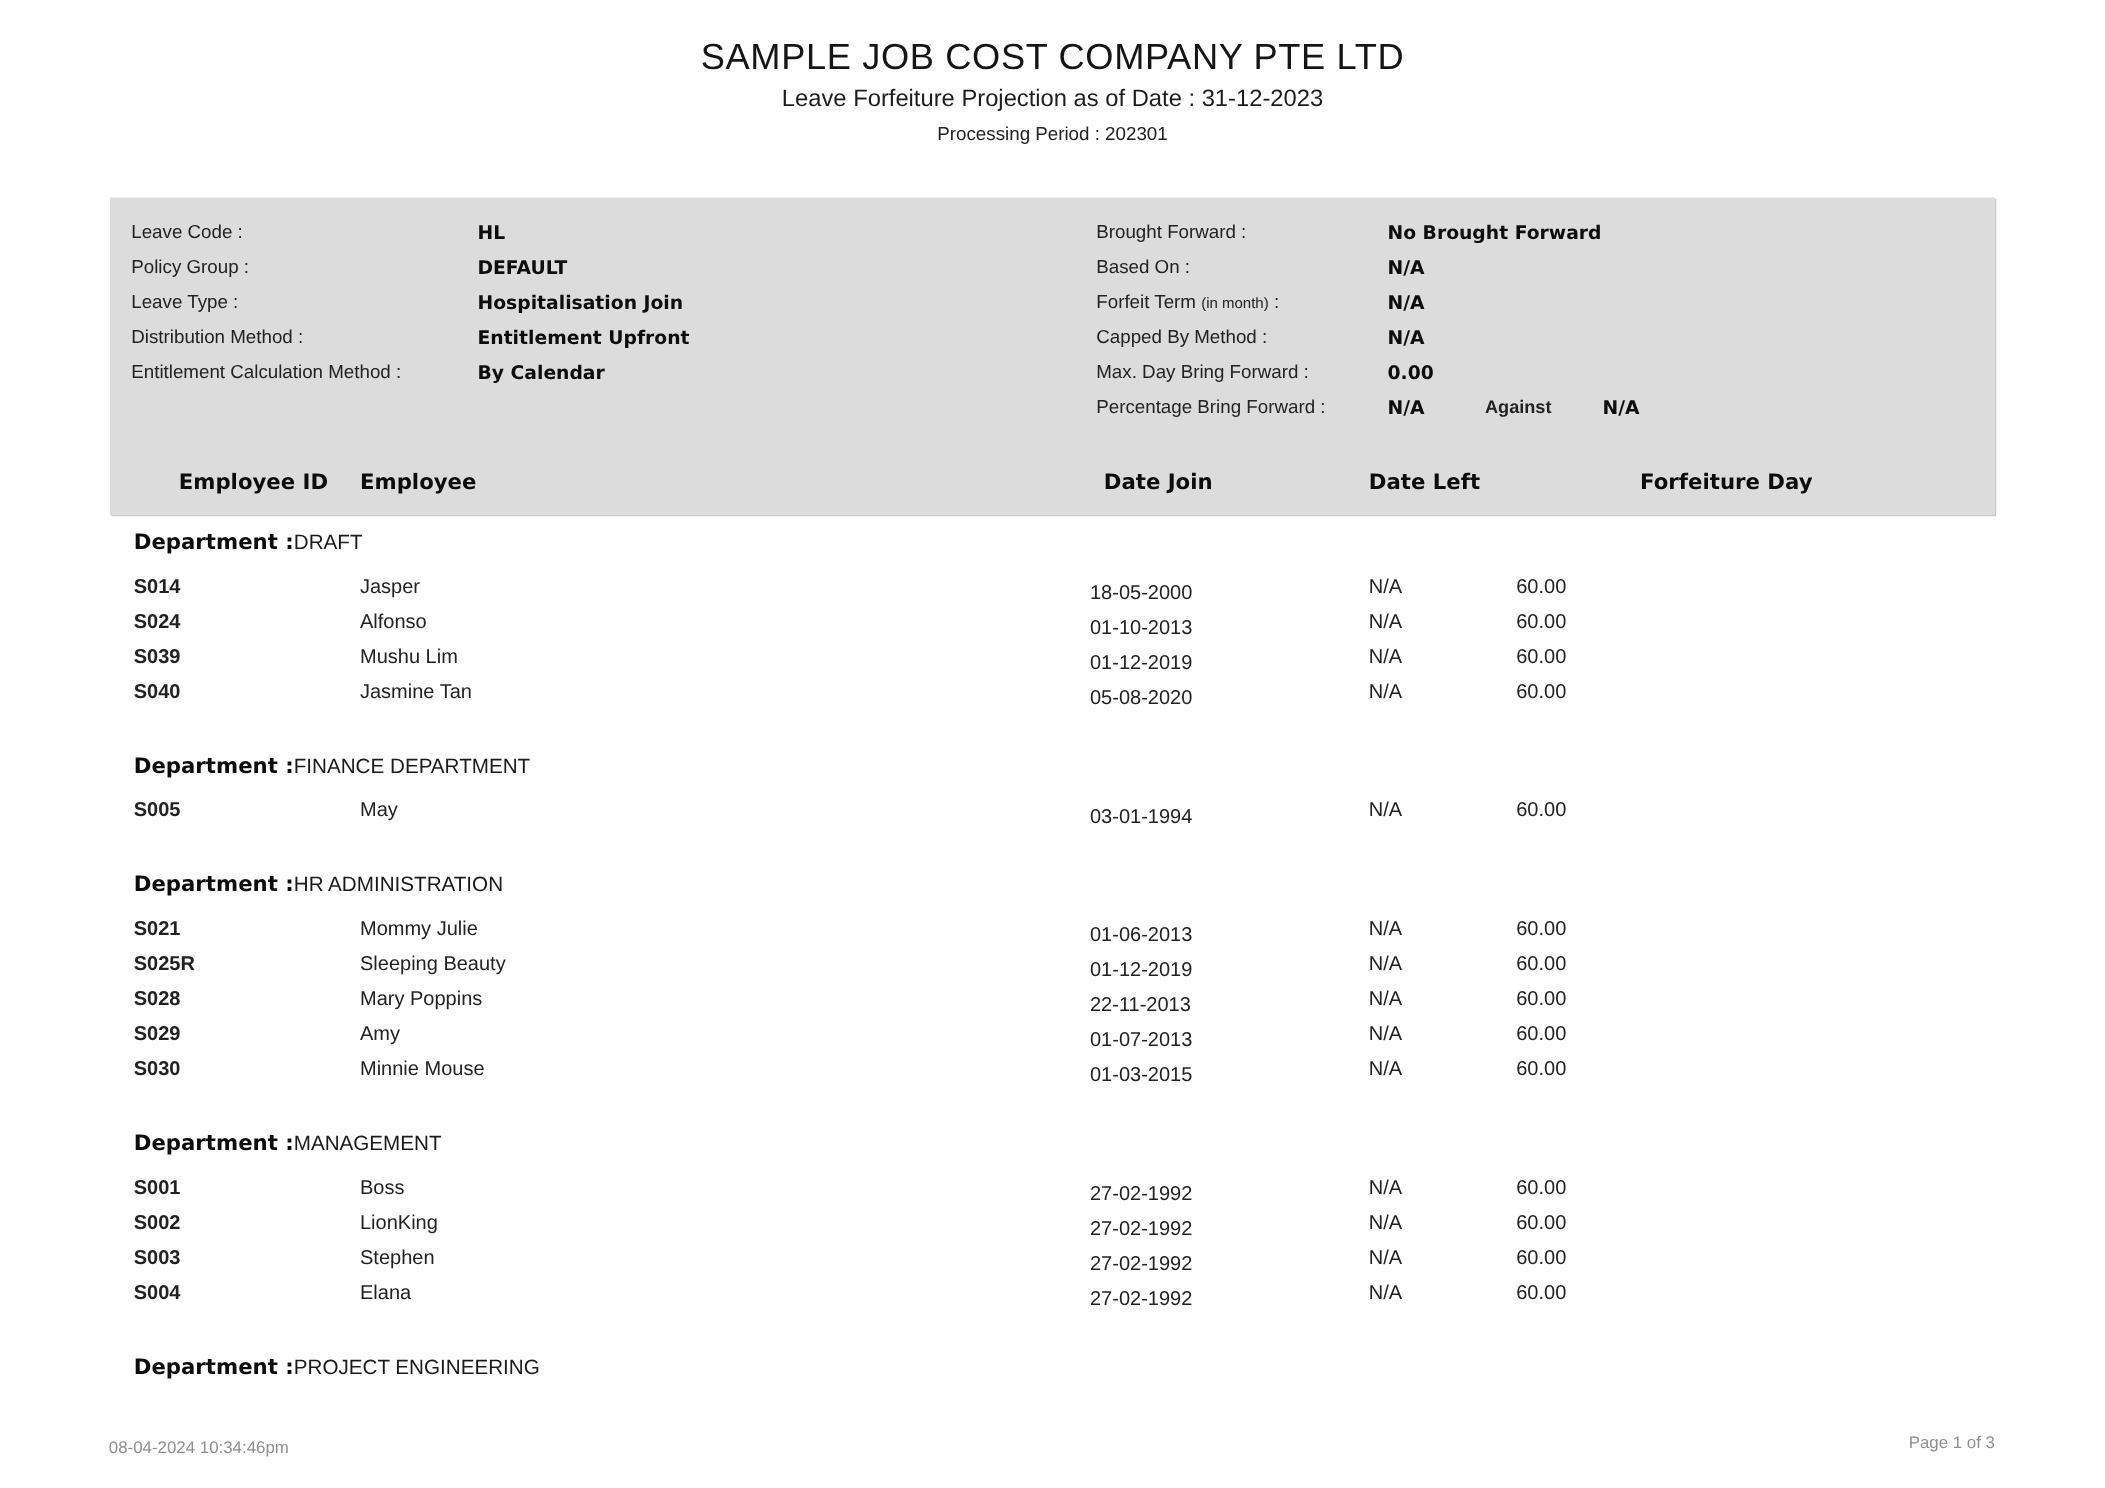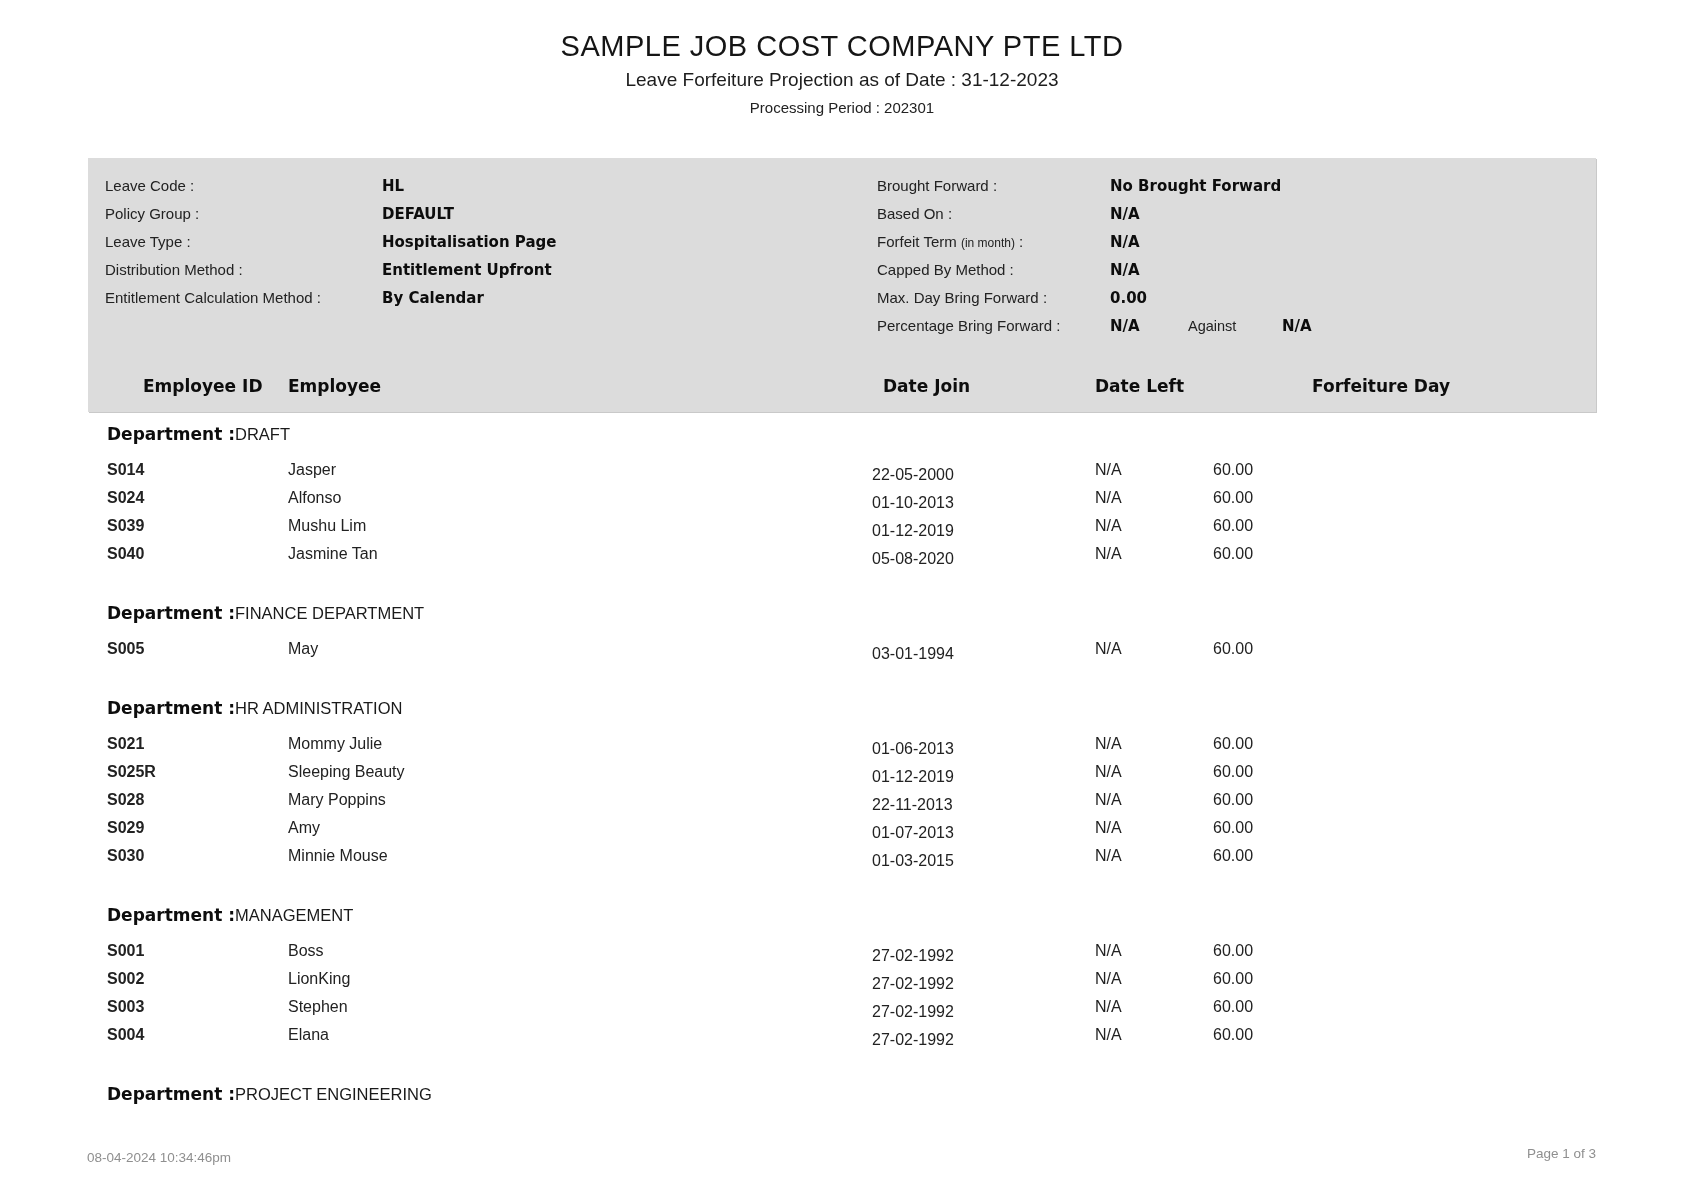--- a/index.html
+++ b/index.html
@@ -17,21 +17,21 @@
   .info-col{position:absolute;top:18px;}
   .info-col.left{left:17px;width:720px;}
   .info-col.right{left:789px;width:700px;}
   .info-row{height:28px;line-height:20px;font-size:15px;white-space:nowrap;}
   .info-label{display:inline-block;vertical-align:top;color:#222;}
   .left .info-label{width:277px;}
   .right .info-label{width:233px;}
   .info-small{font-size:12px;}
   .info-value{font-family:"DejaVu Sans",sans-serif;font-weight:700;font-size:15px;color:#0d0d0d;}
   .iv-fixed{display:inline-block;width:78px;vertical-align:top;}
-  .against{display:inline-block;width:94px;font-size:14.5px;color:#222;vertical-align:top;}
+  .against{display:inline-block;width:94px;font-size:14.5px;color:#222;vertical-align:top;font-weight:bold;}
   
   .col-head{position:absolute;top:218px;left:0;width:100%;height:24px;
             font-family:"DejaVu Sans",sans-serif;font-weight:700;font-size:17px;color:#0d0d0d;}
   .ch{position:absolute;white-space:nowrap;}
   .ch-id{left:19px;margin-left:36px;}
   .ch-emp{left:200px;}
   .ch-join{left:775px;margin-left:20px;}
   .ch-left{left:1007px;}
   .ch-forf{left:1125px;width:237px;text-align:right;}
   
@@ -68,21 +68,21 @@
   <div class="panel">
 
     <div class="info-col left">
       <div class="info-row">
         <span class="info-label">Leave Code :</span><span class="info-value">HL</span>
       </div>
       <div class="info-row">
         <span class="info-label">Policy Group :</span><span class="info-value">DEFAULT</span>
       </div>
       <div class="info-row">
-        <span class="info-label">Leave Type :</span><span class="info-value">Hospitalisation Page</span>
+        <span class="info-label">Leave Type :</span><span class="info-value">Hospitalisation Join</span>
       </div>
       <div class="info-row">
         <span class="info-label">Distribution Method :</span><span class="info-value">Entitlement Upfront</span>
       </div>
       <div class="info-row">
         <span class="info-label">Entitlement Calculation Method :</span><span class="info-value">By Calendar</span>
       </div>
     </div>
 
     <div class="info-col right">
@@ -117,21 +117,21 @@
 
   <div class="tbl">
   <div class="dept">
     <div class="dept-head">
       <span class="dept-label">Department :</span><span class="dept-name">DRAFT</span>
     </div>
     <div class="rows">
   <div class="t-row">
     <span class="cell c-id">S014</span>
     <span class="cell c-emp">Jasper</span>
-    <span class="cell c-join">22-05-2000</span>
+    <span class="cell c-join">18-05-2000</span>
     <span class="cell c-left">N/A</span>
     <span class="cell c-forf">60.00</span>
   </div>
 
   <div class="t-row">
     <span class="cell c-id">S024</span>
     <span class="cell c-emp">Alfonso</span>
     <span class="cell c-join">01-10-2013</span>
     <span class="cell c-left">N/A</span>
     <span class="cell c-forf">60.00</span>

